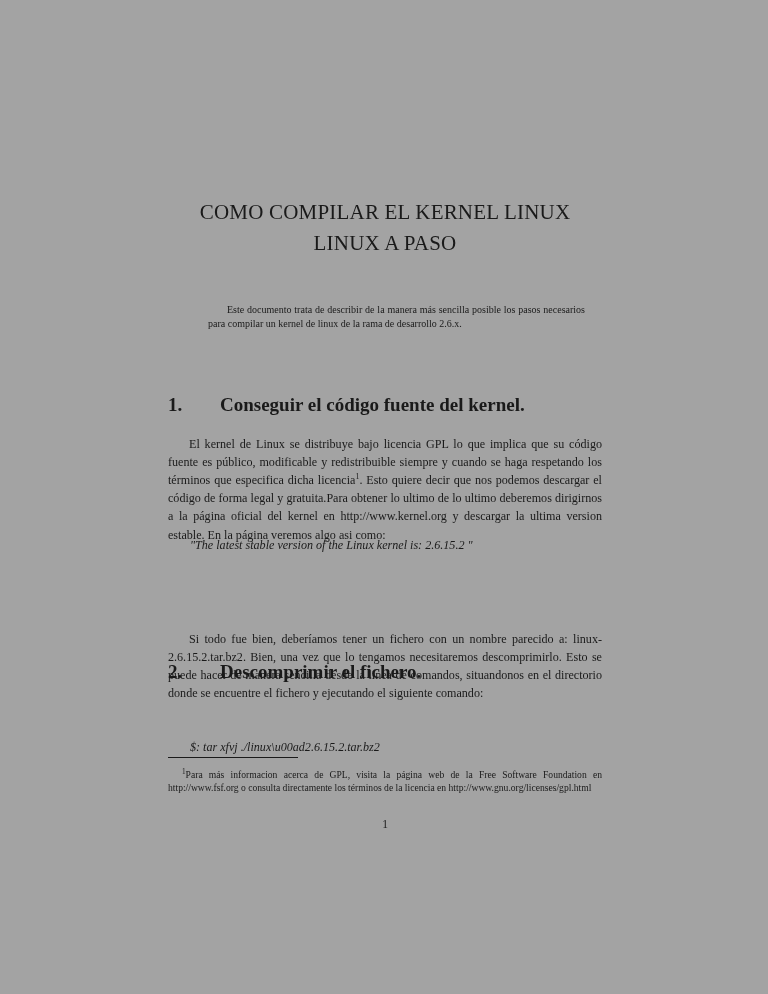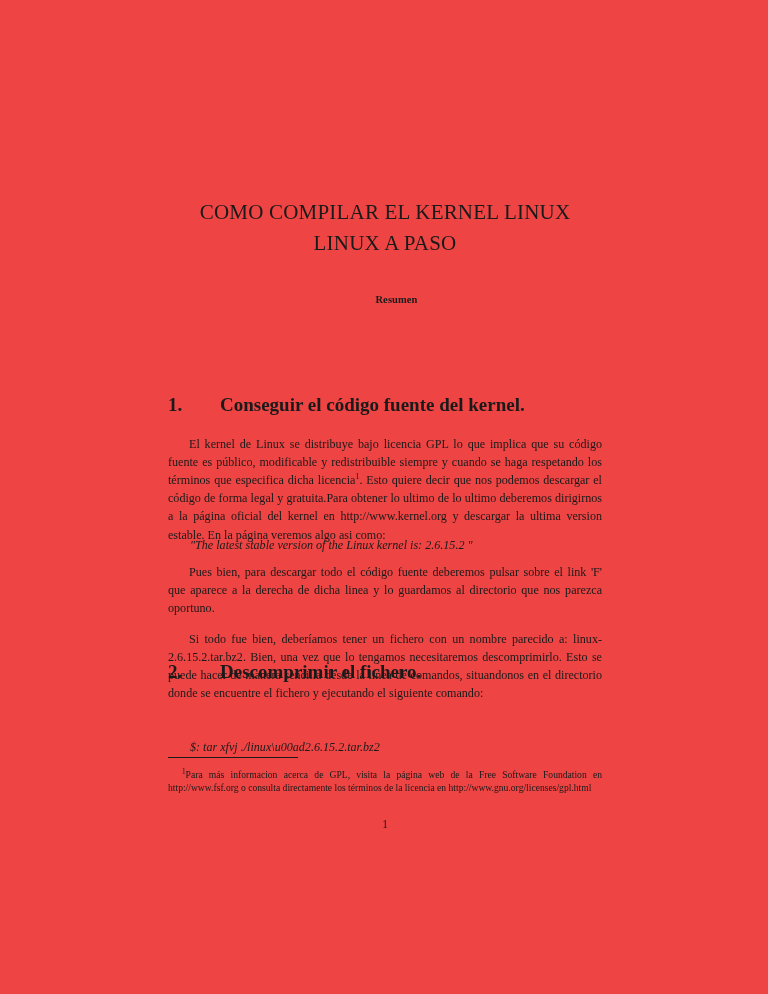--- a/index.html
+++ b/index.html
@@ -5,21 +5,21 @@
   html, body {
     margin: 0;
     padding: 0;
     background: #ffffff;
   }
 
   .page {
     position: relative;
     width: 768px;
     height: 994px;
-    background: #ef4444;
+    background: #a3a3a3;
     margin: 0 auto;
     overflow: hidden;
     font-family: "Liberation Serif", "DejaVu Serif", serif;
     color: #1a1a1a;
     -webkit-font-smoothing: antialiased;
   }
 
   
   .col {
     position: absolute;
@@ -141,32 +141,31 @@
 <body>
 
 <div class="page">
 
   <h1 class="col doc-title">
     <span class="title-line">COMO COMPILAR EL KERNEL LINUX</span>
     <span class="title-line">LINUX A PASO</span>
   </h1>
 
   <div class="col abstract">
-    <div class="abstract-heading">Resumen</div>
+    <p class="abstract-body">Este documento trata de describir de la manera más sencilla posible los pasos necesarios para compilar un kernel de linux de la rama de desarrollo 2.6.x.</p>
   </div>
 
   <h2 class="col section-heading" id="sec1-heading">
     <span class="sec-num">1.</span><span>Conseguir el código fuente del kernel.</span>
   </h2>
 
   <p class="col para" id="sec1-para"><span>El kernel de Linux se distribuye bajo licencia GPL lo que implica que su código fuente es público, modificable y redistribuible siempre y cuando se haga respetando los términos que especifica dicha licencia</span><span class="fn-ref">1</span><span>. Esto quiere decir que nos podemos descargar el código de forma legal y gratuita.Para obtener lo ultimo de lo ultimo deberemos dirigirnos a la página oficial del kernel en http://www.kernel.org y descargar la ultima version estable. En la página veremos algo asi como:</span></p>
 
   <p class="col quote-line" id="quote-version">"The latest stable version of the Linux kernel is: 2.6.15.2 "</p>
 
-  <p class="col para" id="sec1-para2">Pues bien, para descargar todo el código fuente deberemos pulsar sobre el link 'F' que aparece a la derecha de dicha linea y lo guardamos al directorio que nos parezca oportuno.</p>
 
   <h2 class="col section-heading" id="sec2-heading">
     <span class="sec-num">2.</span><span>Descomprimir el fichero.</span>
   </h2>
 
   <p class="col para" id="sec2-para">Si todo fue bien, deberíamos tener un fichero con un nombre parecido a: linux-2.6.15.2.tar.bz2. Bien, una vez que lo tengamos necesitaremos descomprimirlo. Esto se puede hacer de manera sencilla desde la linea de comandos, situandonos en el directorio donde se encuentre el fichero y ejecutando el siguiente comando:</p>
 
   <p class="col quote-line" id="quote-command">$: tar xfvj ./linux\u00ad2.6.15.2.tar.bz2</p>
 
   <div class="col footnote">

